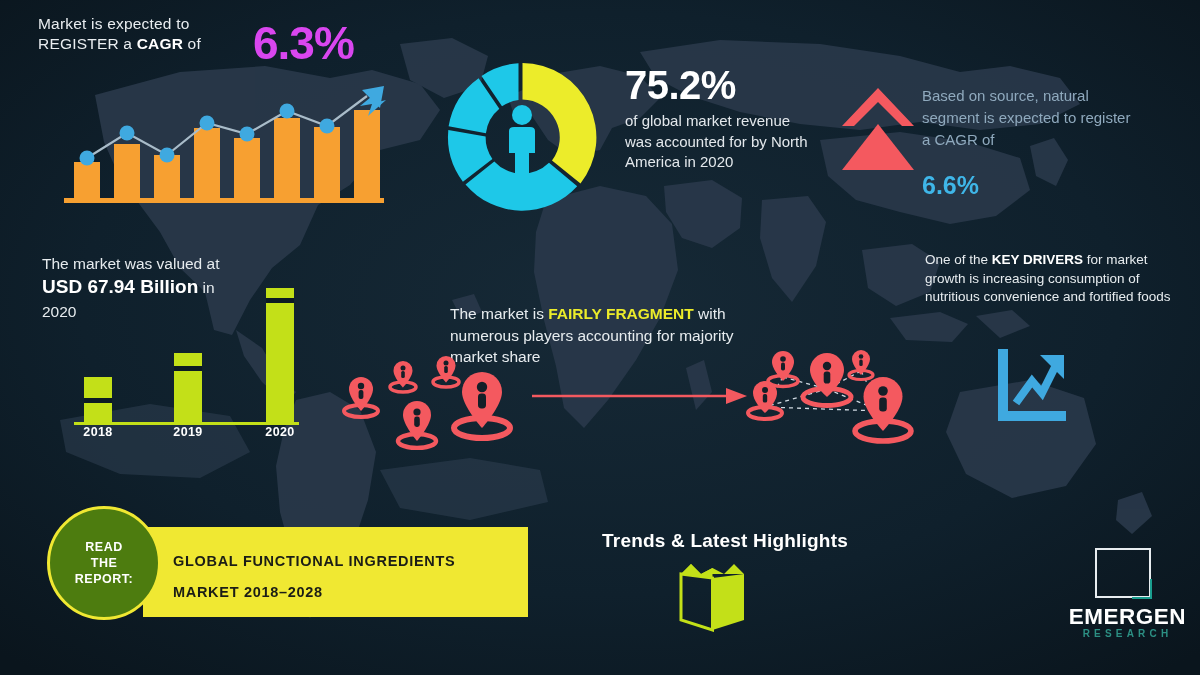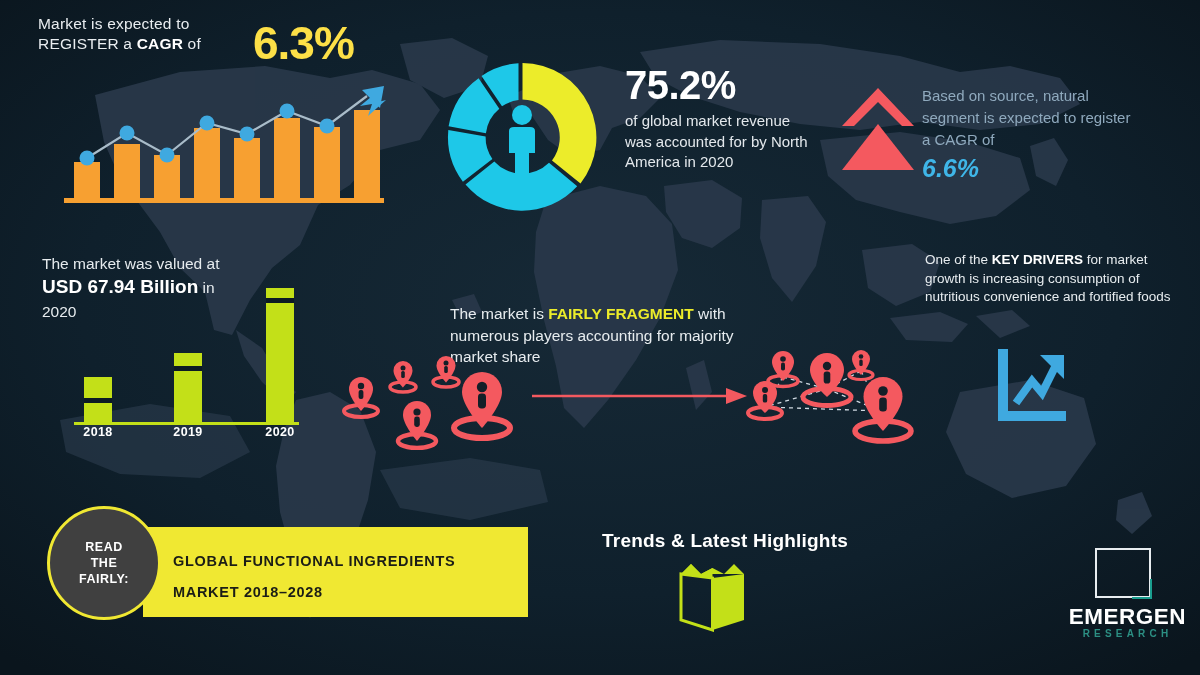--- a/index.html
+++ b/index.html
@@ -20,41 +20,41 @@
   .abs{position:absolute;}
 
   
   #cagr-block{left:38px;top:14px;width:300px;}
   #cagr-block .line{
     color:#e9edf0;font-size:15.5px;line-height:20px;letter-spacing:.2px;
   }
   #cagr-block .line b{color:#ffffff;font-weight:bold;}
   #cagr-value{
     position:absolute;left:215px;top:6px;
-    color:#fde047;font-size:46px;font-weight:bold;line-height:46px;letter-spacing:-1px;
+    color:#d946ef;font-size:46px;font-weight:bold;line-height:46px;letter-spacing:-1px;
   }
 
   
   #orange-chart{left:62px;top:82px;width:325px;height:130px;}
 
   
   #donut{left:440px;top:55px;width:165px;height:165px;}
 
   
   #na-block{left:625px;top:63px;width:190px;}
   #na-value{color:#ffffff;font-size:40px;font-weight:bold;line-height:44px;letter-spacing:-.5px;}
   #na-desc{color:#e3e8ec;font-size:15px;line-height:20.5px;margin-top:4px;}
 
   
   #chevrons{left:838px;top:84px;width:80px;height:95px;}
 
   
   #seg-block{left:922px;top:85px;width:215px;}
   #seg-desc{color:#8fa9bd;font-size:15px;line-height:22px;}
-  #seg-value{color:#3fb6e8;font-size:25px;font-weight:bold;line-height:30px;margin-top:2px;font-style:italic;}
+  #seg-value{color:#3fb6e8;font-size:25px;font-weight:bold;line-height:30px;margin-top:19px;}
 
   
   #valued-block{left:42px;top:253px;width:260px;}
   #valued-l1{color:#e6ebee;font-size:15.5px;line-height:21px;}
   #valued-l2{color:#ffffff;font-size:19px;font-weight:bold;line-height:26px;}
   #valued-l2 .sm{font-size:15.5px;font-weight:normal;color:#e6ebee;}
   #valued-l3{color:#e6ebee;font-size:15.5px;line-height:21px;}
 
   
   #green-chart{left:72px;top:265px;width:245px;height:180px;}
@@ -86,21 +86,21 @@
     left:143px;top:527px;width:385px;height:90px;
     background:#f0e832;
   }
   #report-banner .rl{
     color:#1b1d16;font-size:14.5px;font-weight:bold;letter-spacing:.7px;
   }
   #report-l1{position:absolute;left:30px;top:26px;}
   #report-l2{position:absolute;left:30px;top:57px;}
   #read-circle{
     left:47px;top:506px;width:108px;height:108px;border-radius:50%;
-    background:#404040;border:3px solid #f0e832;
+    background:#4d7c0f;border:3px solid #f0e832;
     display:flex;align-items:center;justify-content:center;
   }
   #read-circle .rt{
     color:#ffffff;font-size:12.5px;font-weight:bold;text-align:center;
     line-height:16px;letter-spacing:.5px;
   }
 
   
   #trends-title{
     left:580px;top:530px;width:290px;text-align:center;
@@ -378,21 +378,21 @@
   </div>
 
   <div id="report-banner" class="abs">
     <div id="report-l1" class="rl">GLOBAL FUNCTIONAL INGREDIENTS</div>
     <div id="report-l2" class="rl">MARKET 2018–2028</div>
   </div>
   <div id="read-circle" class="abs">
     <div class="rt">
       <span>READ</span><br>
       <span>THE</span><br>
-      <span>FAIRLY:</span>
+      <span>REPORT:</span>
     </div>
   </div>
 
   <div id="trends-title" class="abs">Trends &amp; Latest Highlights</div>
   <div id="book-icon" class="abs">
     <svg viewBox="0 0 75 70" xmlns="http://www.w3.org/2000/svg">
       <path d="M37.5,16 L37.5,68 L6,58 L6,12 Z" fill="none" stroke="#c3e018" stroke-width="3"></path>
       <path d="M37.5,16 L37.5,68 L69,58 L69,12 Z" fill="#c3e018"></path>
       <path d="M6,12 L16,2 L26,12 L37.5,6 L49,12 L59,2 L69,12" fill="#c3e018"></path>
       <path d="M6,12 L16,2 L26,12 L37.5,6 L37.5,16 Z" fill="#c3e018"></path>

